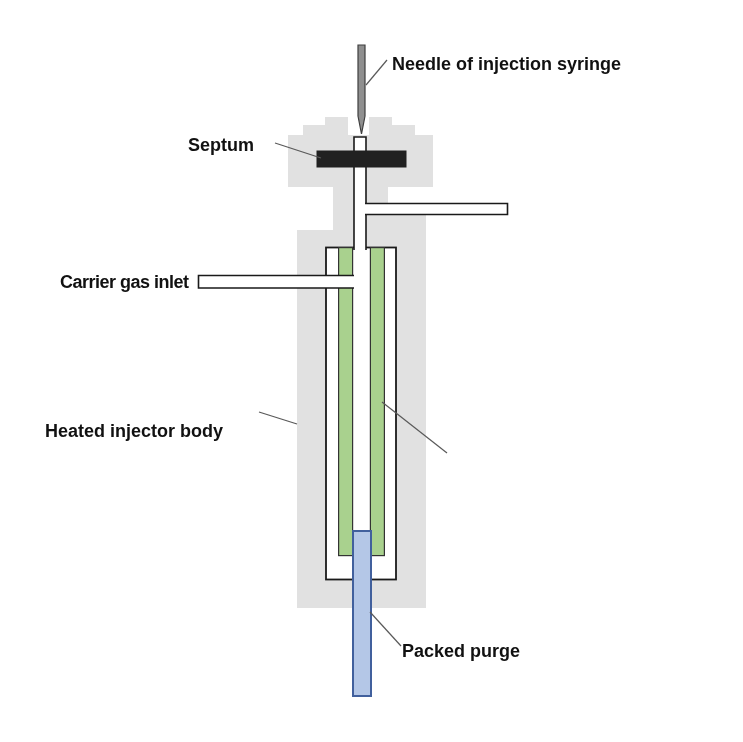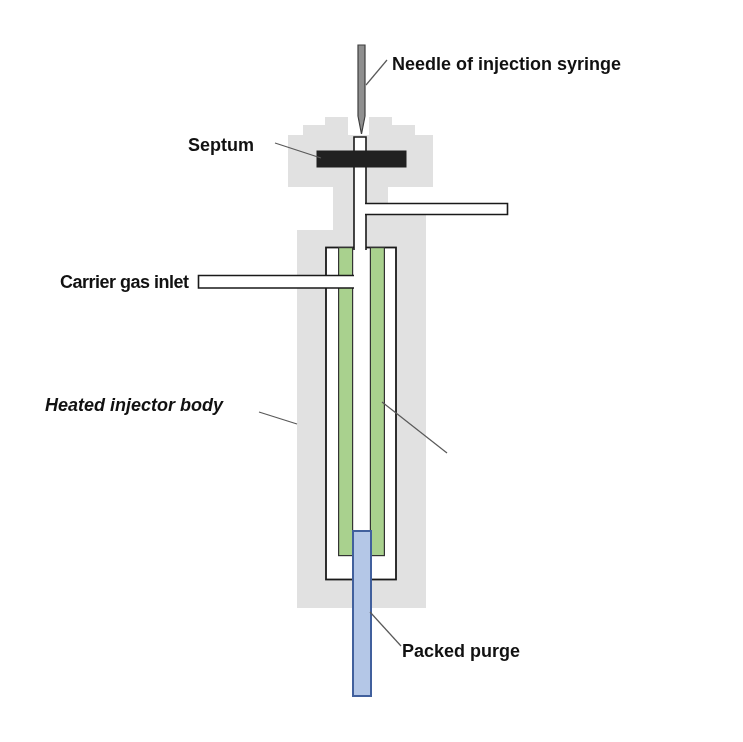--- a/index.html
+++ b/index.html
@@ -66,16 +66,16 @@
       <line x1="275" y1="143" x2="321" y2="158" stroke-width="1.2" stroke="#595959"></line>
       <line x1="259" y1="412" x2="297" y2="424" stroke-width="1.2" stroke="#595959"></line>
       <line x1="382" y1="402" x2="447" y2="453" stroke-width="1.2" stroke="#595959"></line>
       <line x1="370" y1="612" x2="401" y2="646" stroke-width="1.2" stroke="#595959"></line>
     </g>
   </svg>
 
   <div class="label" style="left:392px; top:52px;">Needle of injection syringe</div>
   <div class="label" style="left:188px; top:133px;">Septum</div>
   <div class="label label-carrier" style="left:36px; top:270px;margin-left:24px;">Carrier gas inlet</div>
-  <div class="label" style="left:45px;  top:393px;font-style:italic;">Heated injector body</div>
+  <div class="label" style="left:45px;  top:419px;">Heated injector body</div>
   <div class="label" style="left:402px; top:639px;">Packed purge</div>
 
 </div>
 
 </body></html>

